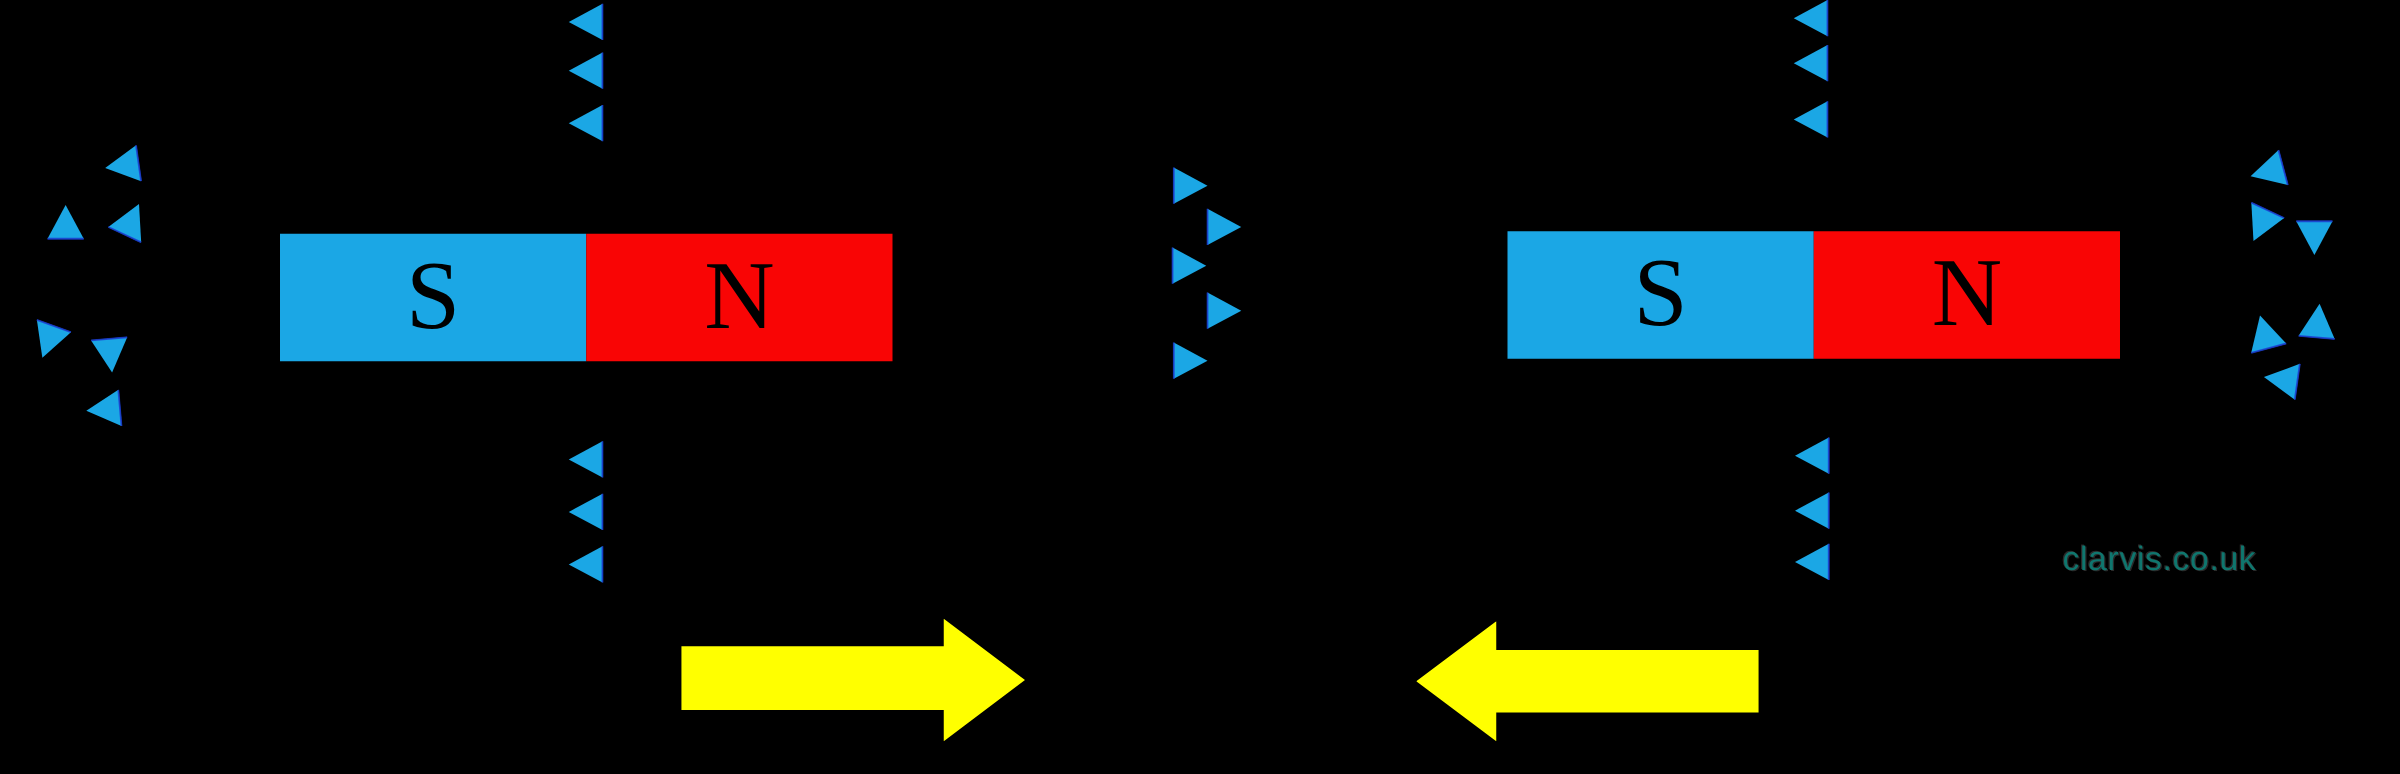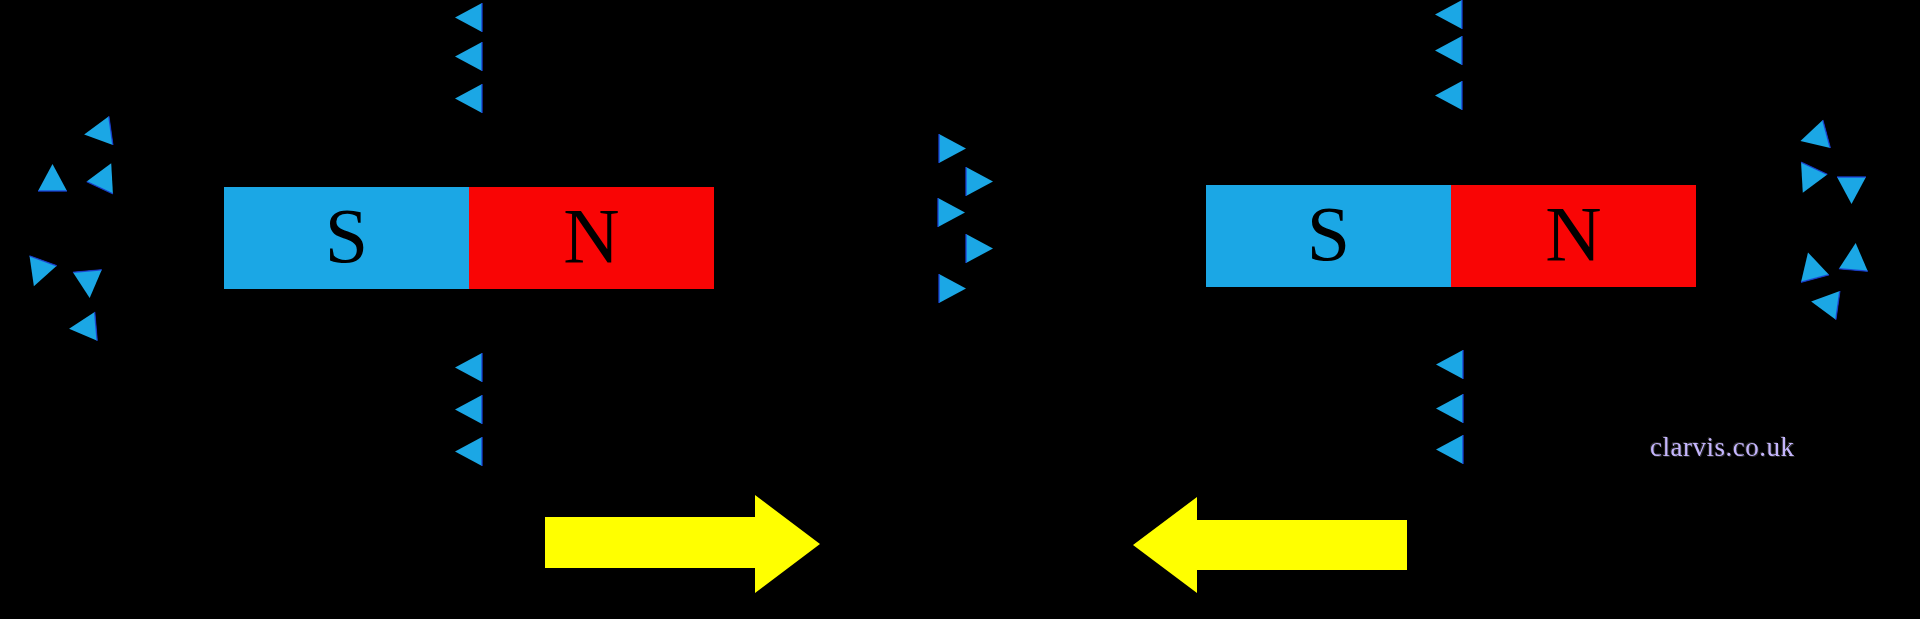--- a/index.html
+++ b/index.html
@@ -42,23 +42,23 @@
     position: absolute;
     width: 29px;
     height: 31px;
   }
   .field-arrow svg { display: block; }
   .force-arrow { position: absolute; }
   #watermark {
     position: absolute;
     left: 1650px;
     top: 432px;
-    font-family: Liberation Serif, serif;
+    font-family: Liberation Sans, sans-serif;
     font-size: 27px;
-    color: #c4b5fd;
+    color: #0f766e;
     text-shadow: 1px 1px 0 #2a2a2a, -1px -1px 0 #2a2a2a;
     letter-spacing: 0.5px;
     white-space: nowrap;
   }
 </style>
 </head>
 <body>
 
 <div id="scene">
 

